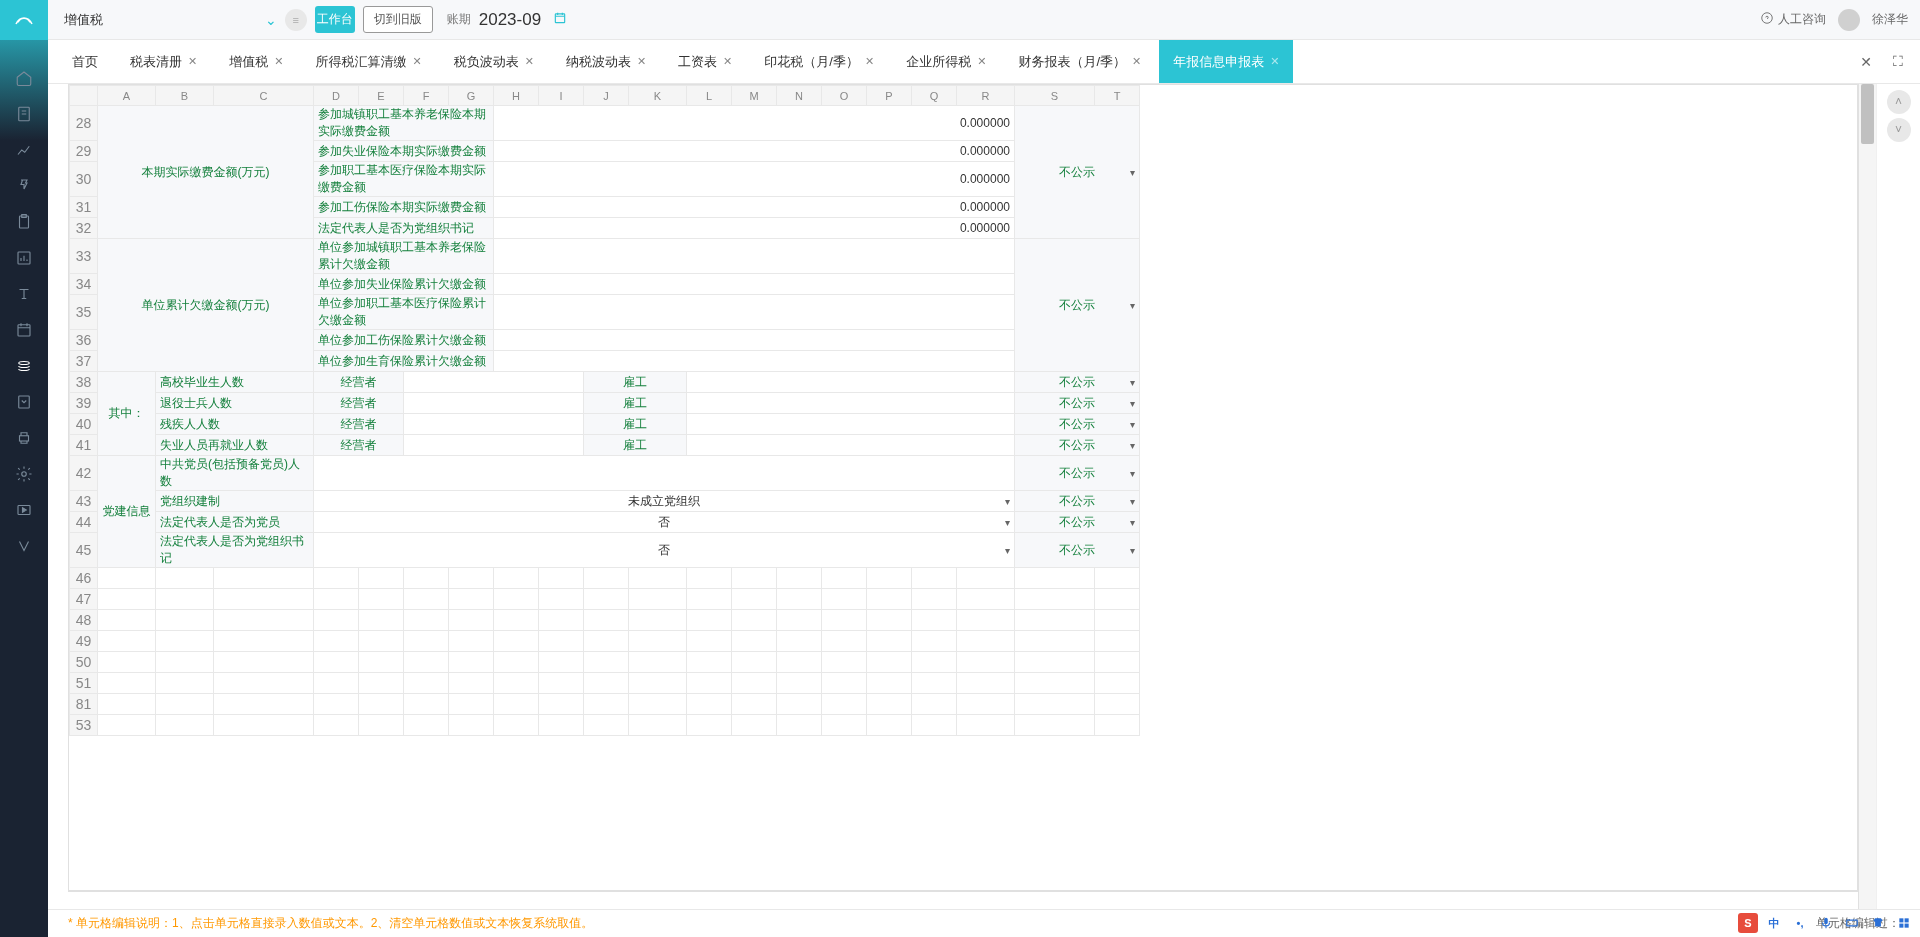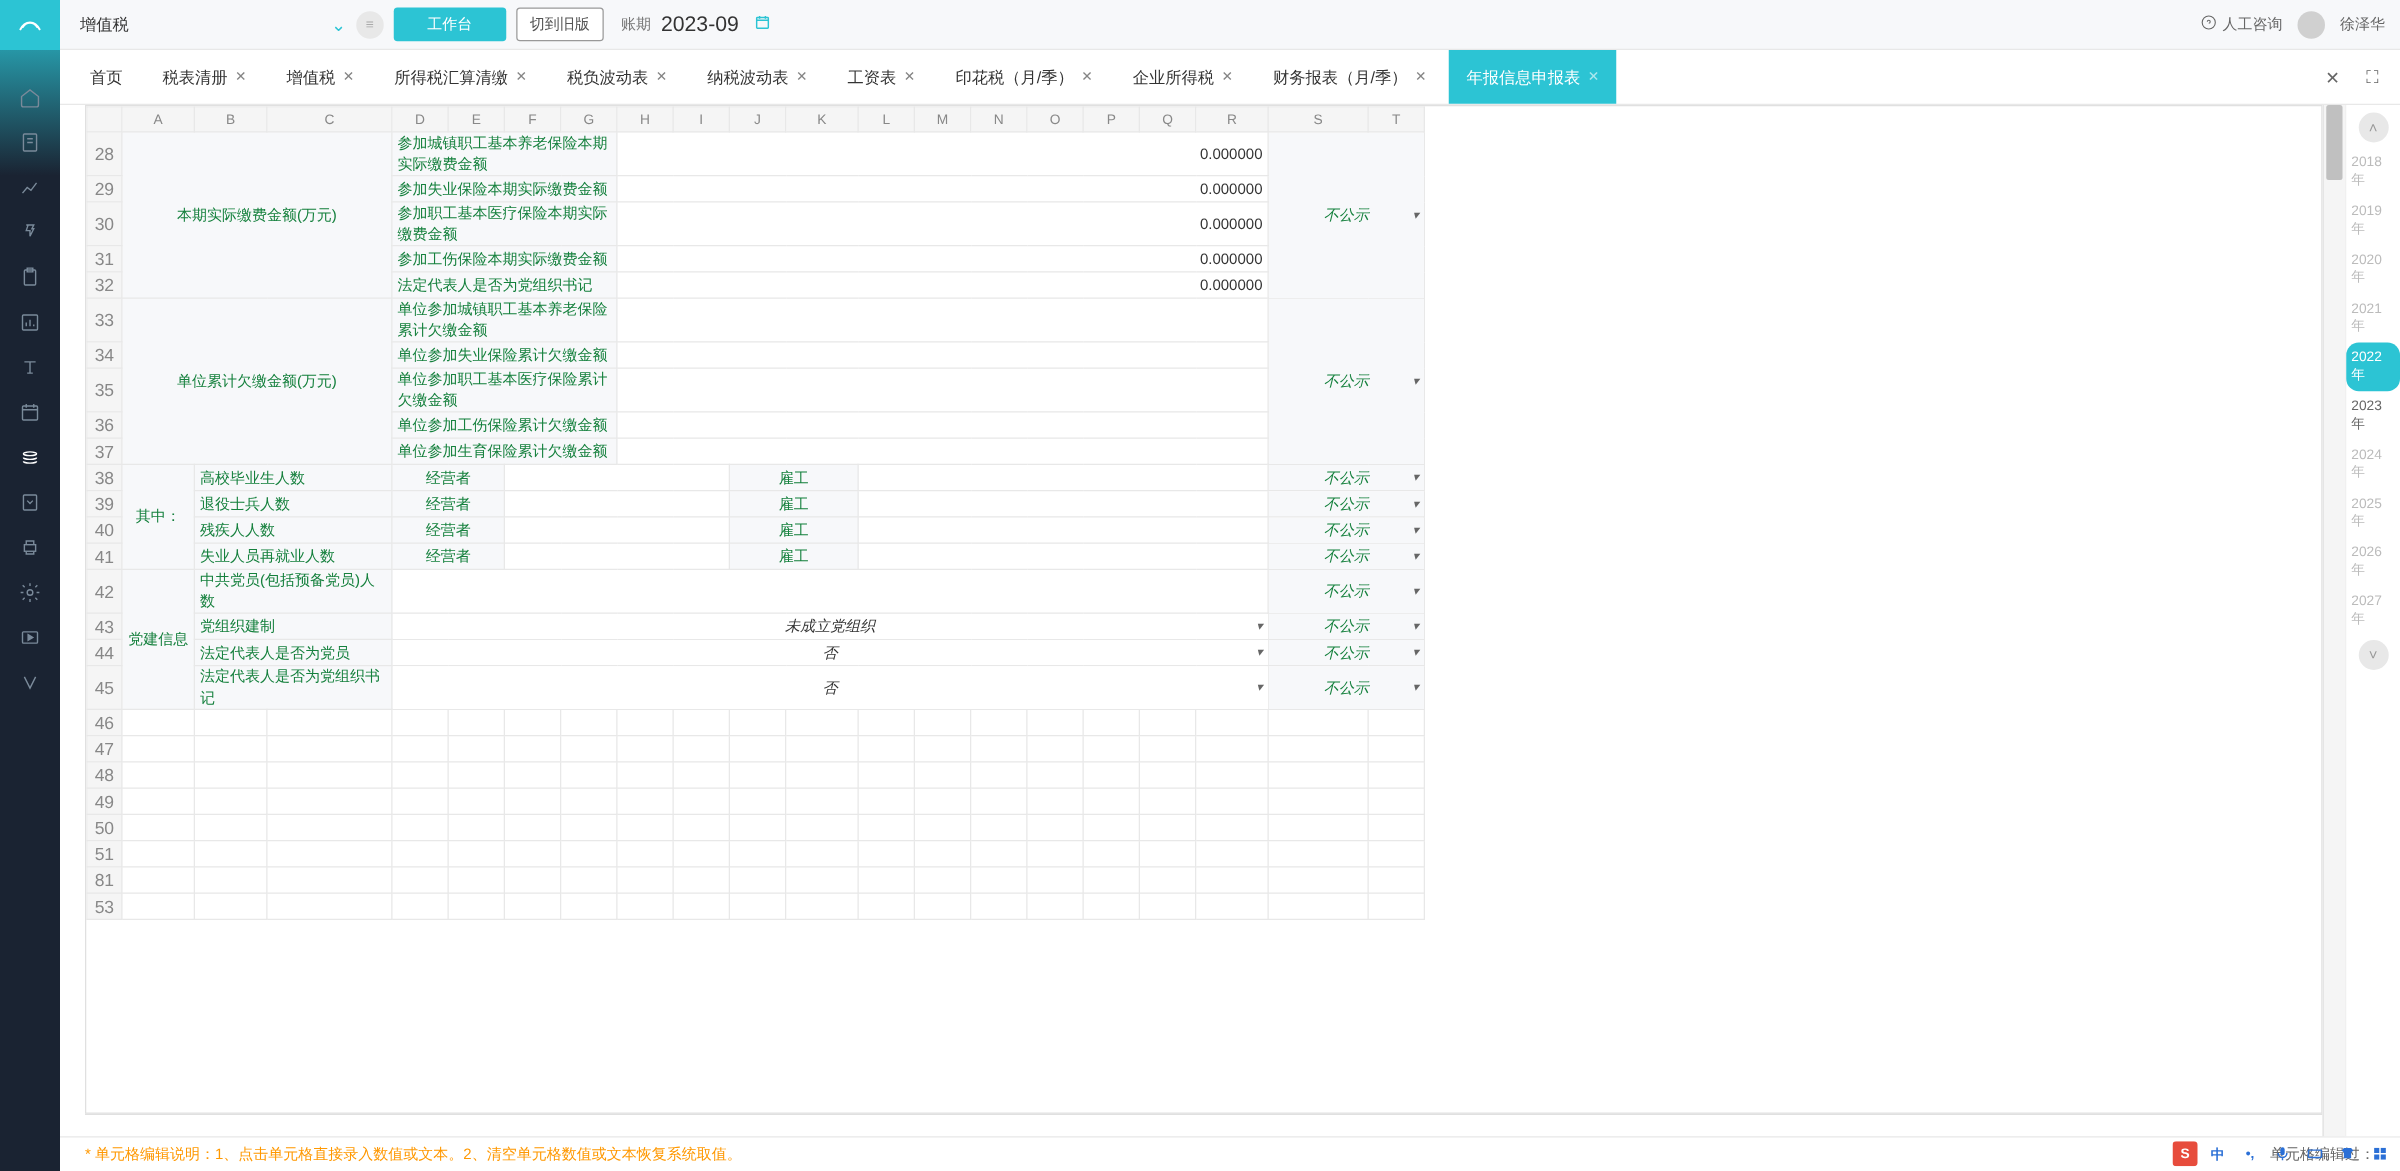--- a/index.html
+++ b/index.html
@@ -17,21 +17,21 @@
 
 
 .main { flex: 1; display: flex; flex-direction: column; background: #fff; min-width: 0; }
 
 
 .topbar { height: 40px; background: #f7f8fa; border-bottom: 1px solid #e8e8e8; display: flex; align-items: center; padding: 0 12px; gap: 10px; }
 .topbar-left { display: flex; align-items: center; gap: 8px; flex: 1; }
 .crumb { color: #333; font-size: 13px; padding: 0 4px; }
 .crumb-chevron { color: #2cc4d4; margin-left: 150px; font-size: 14px; }
 .crumb-circle { width: 22px; height: 22px; border-radius: 50%; background: #e8e8e8; display: flex; align-items: center; justify-content: center; color: #aaa; font-size: 11px; }
-.btn-teal { background: #2cc4d4; color: #fff; border: none; padding: 5px 27px; border-radius: 3px; font-size: 12px; cursor: pointer; }
+.btn-teal { background: #2cc4d4; color: #fff; border: none; padding: 5px 2px; border-radius: 3px; font-size: 12px; cursor: pointer; }
 .btn-outline { background: #fff; border: 1px solid #999; padding: 4px 10px; border-radius: 3px; font-size: 12px; cursor: pointer; color: #555; }
 .period-label { color: #777; font-size: 12px; margin-left: 6px; }
 .period-value { color: #333; font-size: 17px; }
 .period-cal { color: #2cc4d4; margin-left: 4px; cursor: pointer; }
 .topbar-right { display: flex; align-items: center; gap: 12px; }
 .help-link { display: flex; align-items: flex-start; gap: 4px; color: #666; cursor: pointer; }
 .avatar { width: 22px; height: 22px; border-radius: 50%; background: #d0d0d0; display: inline-block; }
 .username { color: #666; }
 
 
@@ -56,21 +56,21 @@
 .sheet-container { flex: 1; overflow: hidden; padding: 0 0 0 20px; position: relative; display: flex; flex-direction: column; min-width: 0; }
 .sheet-scroll { overflow: auto; flex: 1; border: 1px solid #e0e0e0; }
 .sheet { border-collapse: collapse; table-layout: fixed; }
 .sheet th, .sheet td { border: 1px solid #e8e8e8; height: 21px; font-size: 12px; padding: 0 4px; background: #fff; }
 .sheet thead th { background: #f5f5f5; color: #888; font-weight: normal; text-align: center; height: 20px; font-size: 11px; }
 .sheet .rownum { width: 28px; text-align: center; background: #f5f5f5; color: #888; font-size: 14px; }
 .corner { width: 28px; }
 .sheet td.label { background: #f7f8fa; color: #15803d; }
 .sheet td.center { text-align: center; }
 .sheet td.right { text-align: right; }
-.sheet td.dropdown { position: relative; font-style: italic; }
+.sheet td.dropdown { position: relative; }
 .sheet td.dropdown::after { content: "▾"; position: absolute; right: 4px; color: #666; font-size: 10px; top: 50%; transform: translateY(-50%); }
 
 .hscroll-holder { height: 18px; border-top: 1px solid #e0e0e0; overflow-x: scroll; }
 .hscroll-inner { width: 2000px; height: 1px; }
 .vscroll-sidebar { width: 18px; background: #f5f5f5; border-left: 1px solid #e0e0e0; position: relative; }
 .vscroll-thumb { position: absolute; top: 0; left: 2px; right: 2px; height: 60px; background: #c0c0c0; border-radius: 2px; }
 
 
 .year-rail { width: 44px; background: #fff; display: flex; flex-direction: column; align-items: center; padding-top: 6px; gap: 4px; border-left: 1px solid #f0f0f0; }
 .rail-btn { width: 24px; height: 24px; border-radius: 50%; background: #e8e8e8; display: flex; align-items: center; justify-content: center; color: #999; cursor: pointer; font-size: 12px; }
@@ -622,32 +622,20 @@
         </div>
         <div class="hscroll-holder">
             <div class="hscroll-inner"></div>
           </div>
       </div>
       <div class="vscroll-sidebar">
           <div class="vscroll-thumb"></div>
         </div>
       <div class="year-rail">
         <div class="rail-btn">˄</div>
-        <div id="years">
-            <div class="year-item">2018年</div>
-            <div class="year-item">2019年</div>
-            <div class="year-item">2020年</div>
-            <div class="year-item">2021年</div>
-            <div class="year-item active">2022年</div>
-            <div class="year-item enabled">2023年</div>
-            <div class="year-item">2024年</div>
-            <div class="year-item">2025年</div>
-            <div class="year-item">2026年</div>
-            <div class="year-item">2027年</div>
-          </div>
         <div class="rail-btn">˅</div>
       </div>
     </div>
 
     <div class="footer">
       <span class="footer-left">* 单元格编辑说明：1、点击单元格直接录入数值或文本。2、清空单元格数值或文本恢复系统取值。</span>
       <span class="footer-right">单元格编辑过：</span>
     </div>
   </div>
 </div>

